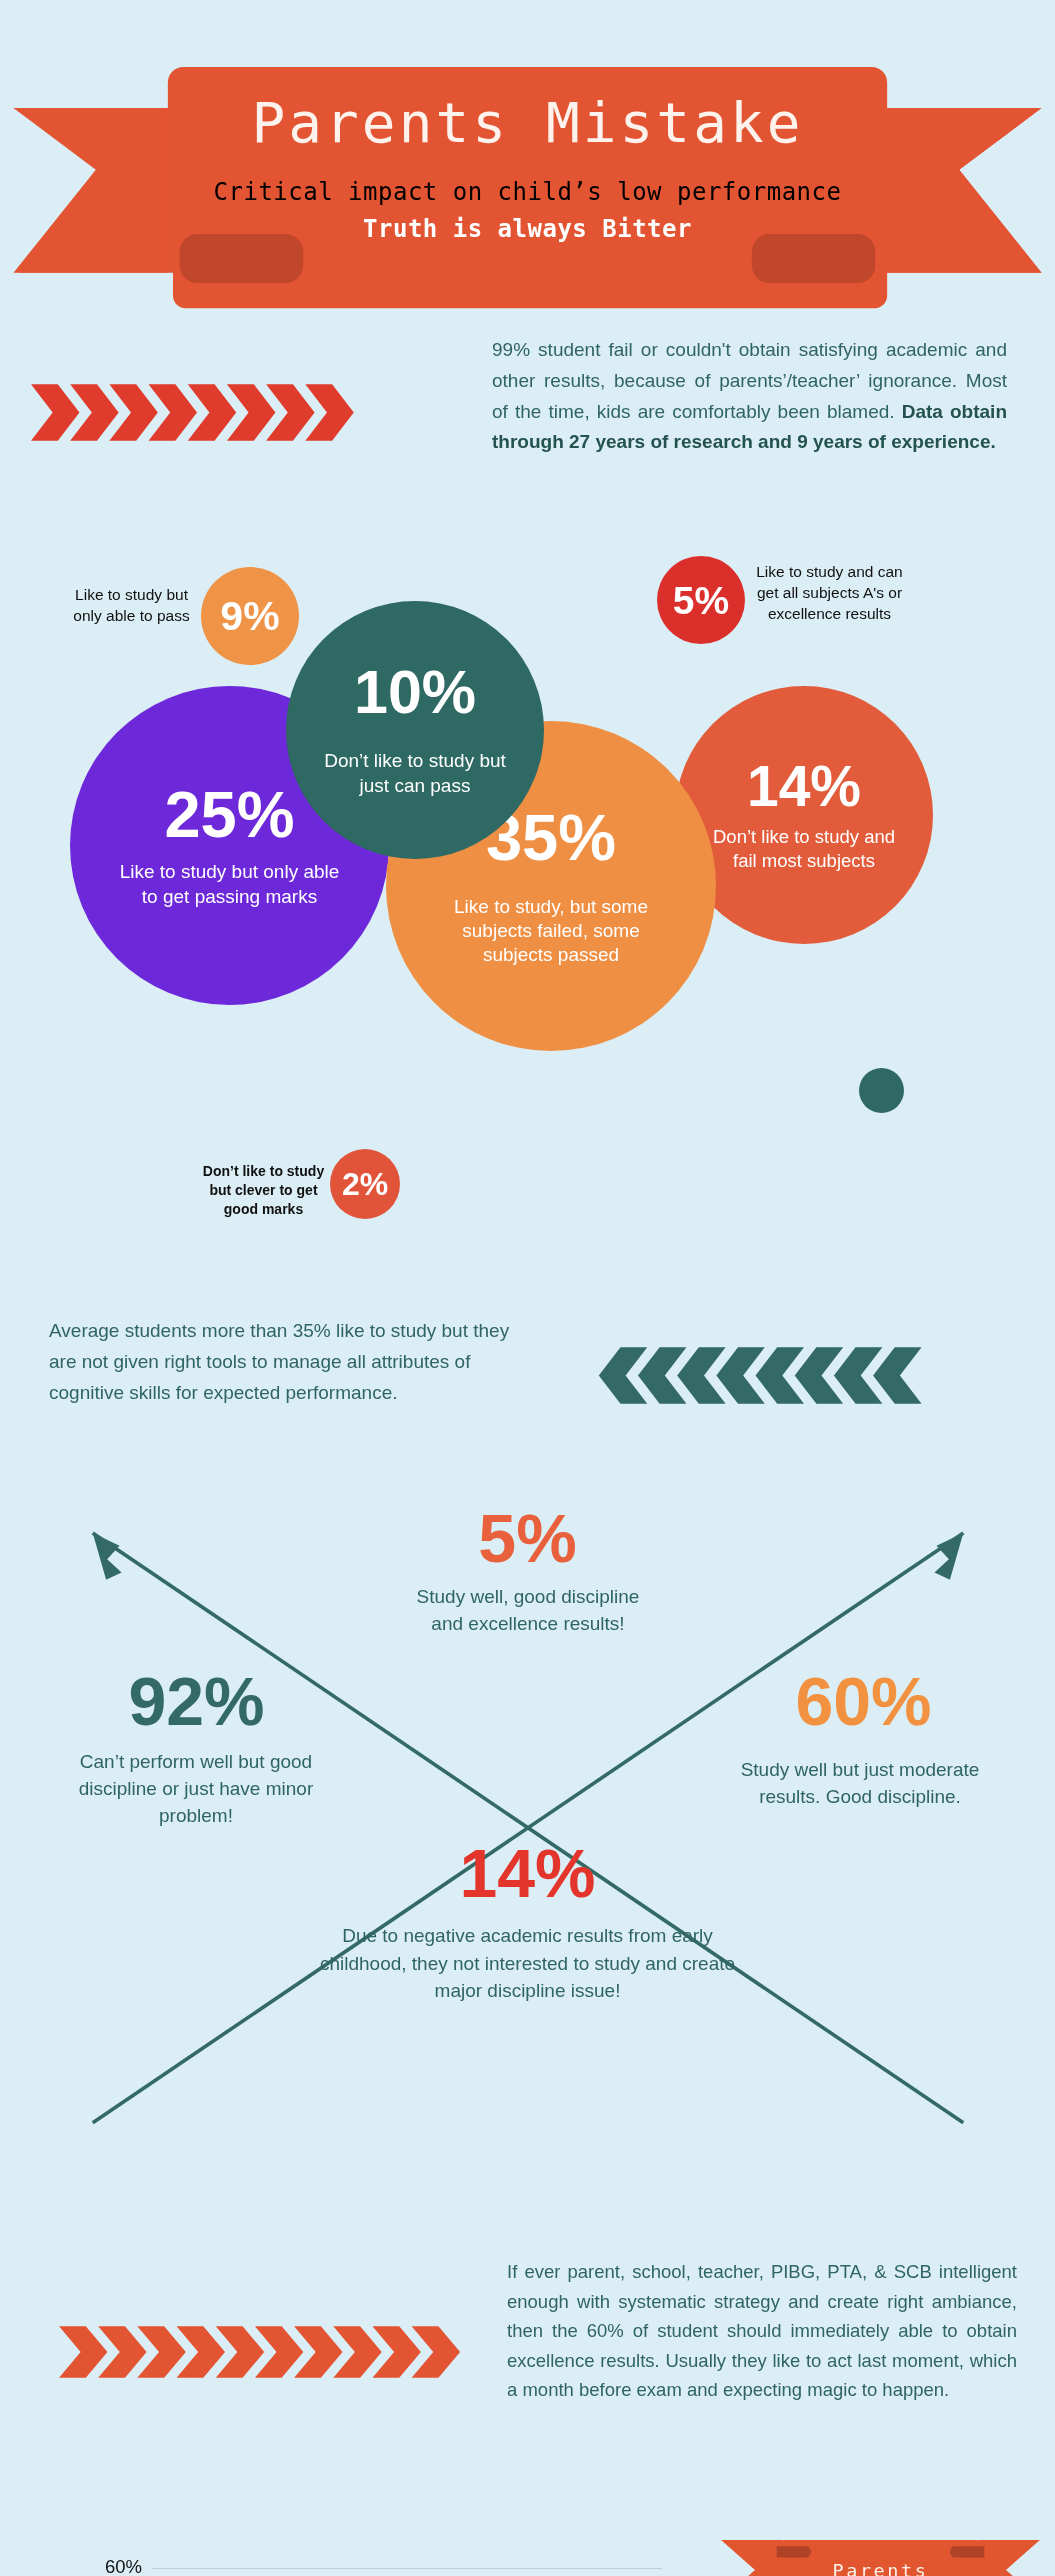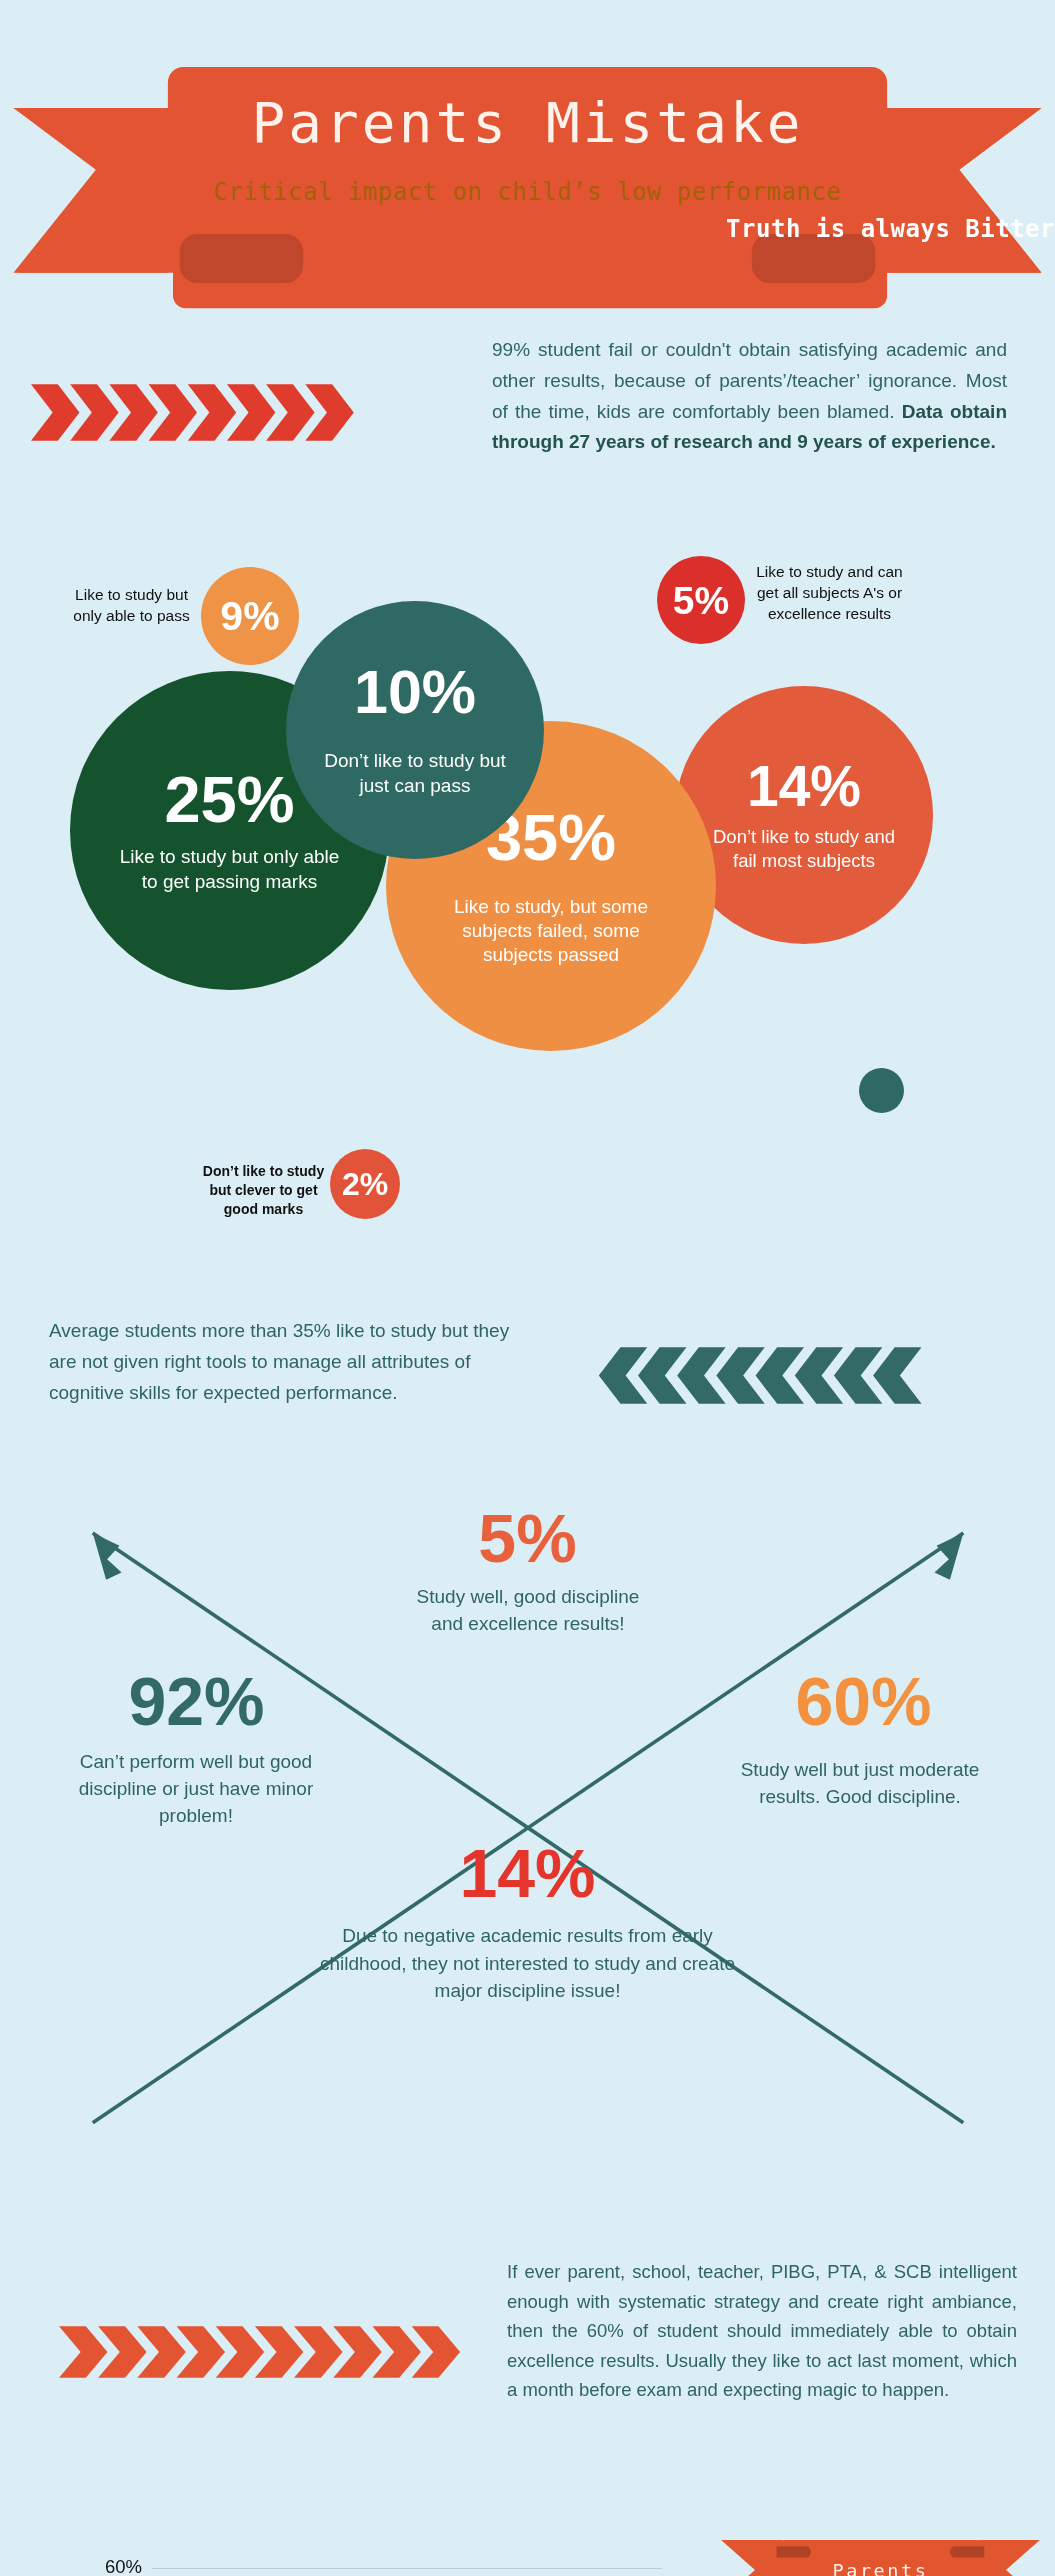--- a/index.html
+++ b/index.html
@@ -17,24 +17,24 @@
   .header-wrap { position:absolute; left:0; top:0; width:1000px; height:319px; }
   .hdr-svg { position:absolute; left:0; top:0; }
   .hdr-title {
     position:absolute; left:0; top:90px; width:1055px; text-align:center;
     font-family:"DejaVu Sans Mono", monospace;
     font-size:56px; color:#fdf3ec; letter-spacing:3.1px; font-weight:400;
   }
   .hdr-sub1 {
     position:absolute; left:0; top:178px; width:1055px; text-align:center;
     font-family:"DejaVu Sans Mono", monospace;
-    font-size:24px; color:#a16207; letter-spacing:0.5px;
+    font-size:24px; color:#000000; letter-spacing:0.5px;
   }
   .hdr-sub2 {
-    position:absolute; left:0; top:215px; width:1055px; text-align:right;
+    position:absolute; left:0; top:215px; width:1055px; text-align:center;
     font-family:"DejaVu Sans Mono", monospace;
     font-size:24px; color:#ffffff; font-weight:bold; letter-spacing:0.5px;
   }
 
   
   .intro-arrows { position:absolute; left:31px; top:384px; width:330px; height:57px; }
   .intro-text {
     position:absolute; left:492px; top:335px; width:515px;
     font-size:19px; line-height:1.62; color:#2f6560; text-align:justify;
   }
@@ -43,21 +43,21 @@
   
   .bubbles { position:absolute; left:0; top:531px; width:1055px; height:752px; }
   .bubble {
     position:absolute; border-radius:50%;
     display:flex; flex-direction:column; align-items:center; justify-content:center;
     color:#fff; text-align:center;
   }
   .bubble .pct { font-weight:bold; line-height:1; }
   .bubble .cap { line-height:1.28; }
 
-  .b-25 { left:70px; top:140px; width:319px; height:319px; background:#14532d; z-index:2; }
+  .b-25 { left:70px; top:155px; width:319px; height:319px; background:#6d28d9; z-index:2; }
   .b-25 .pct { font-size:65px; margin-bottom:13.4px; }
   .b-25 .cap { font-size:19px; width:227px; }
 
   .b-10 { left:286px; top:70px; width:258px; height:258px; background:#2f6963; z-index:4; }
   .b-10 .pct { font-size:61px; margin-bottom:26px; }
   .b-10 .cap { font-size:19px; width:206px; }
 
   .b-35 { left:386px; top:190px; width:330px; height:330px; background:#ef8f43; z-index:3; }
   .b-35 .pct { font-size:65px; margin-bottom:25px; }
   .b-35 .cap { font-size:19px; width:216px; }

